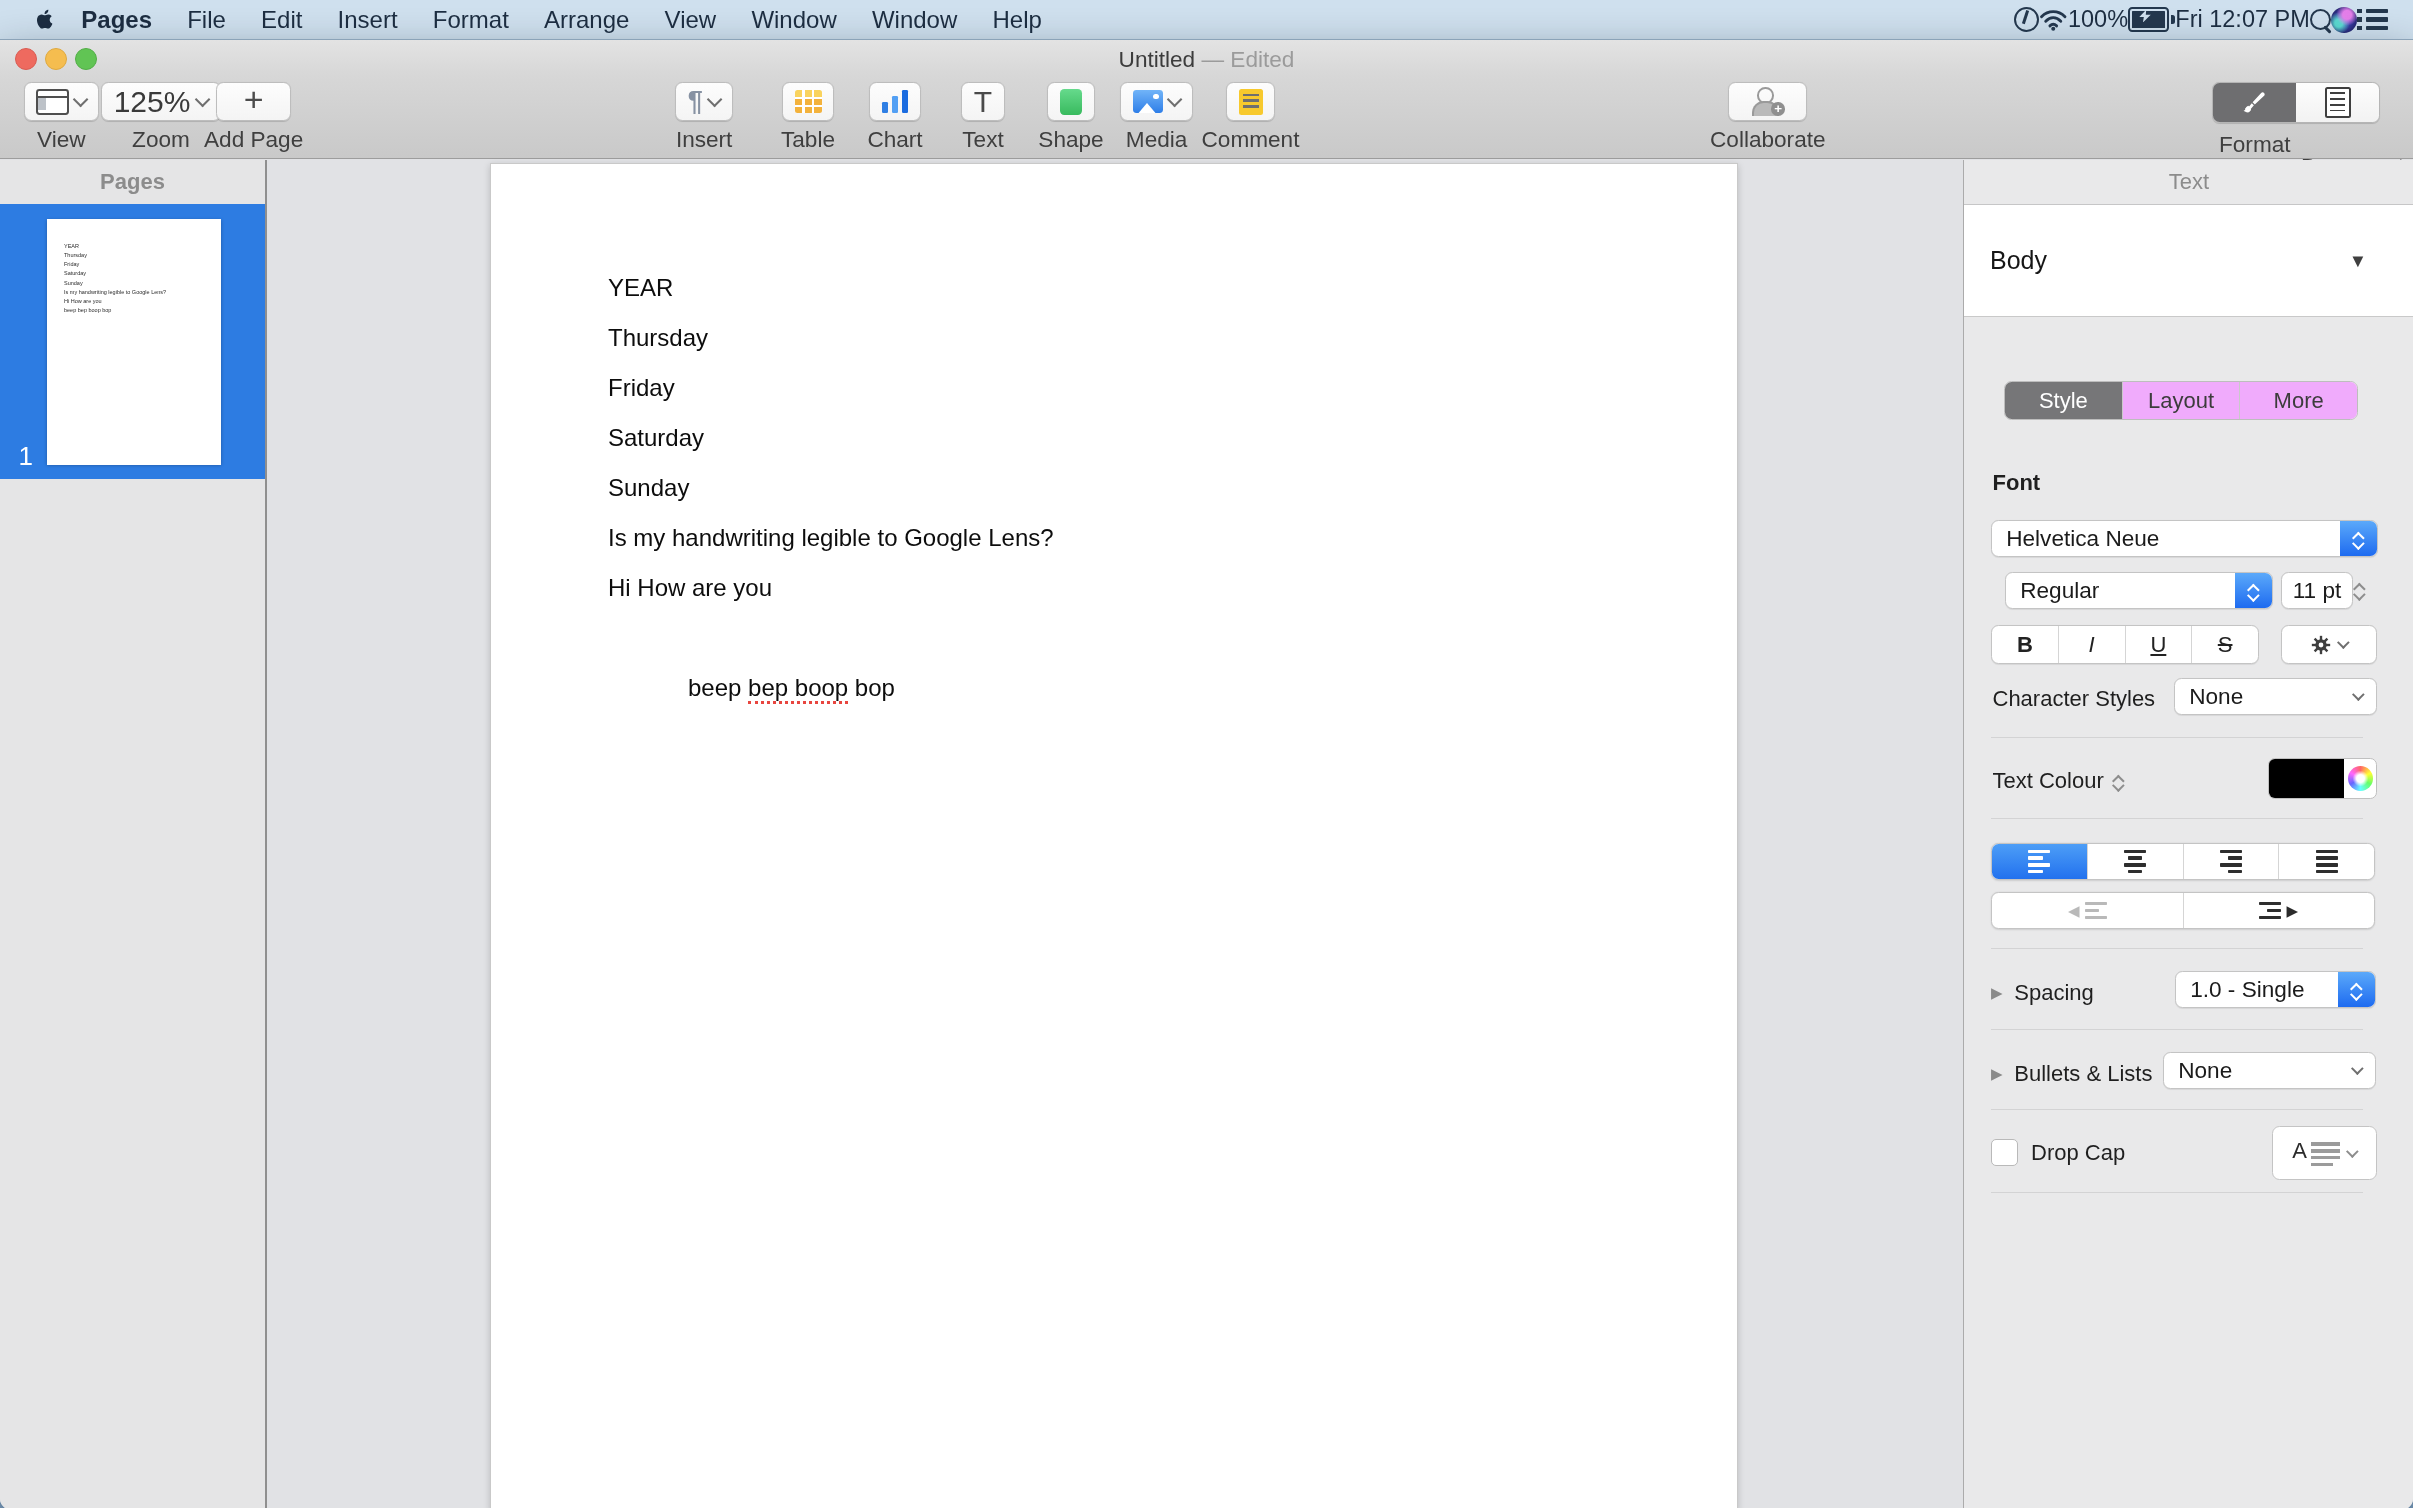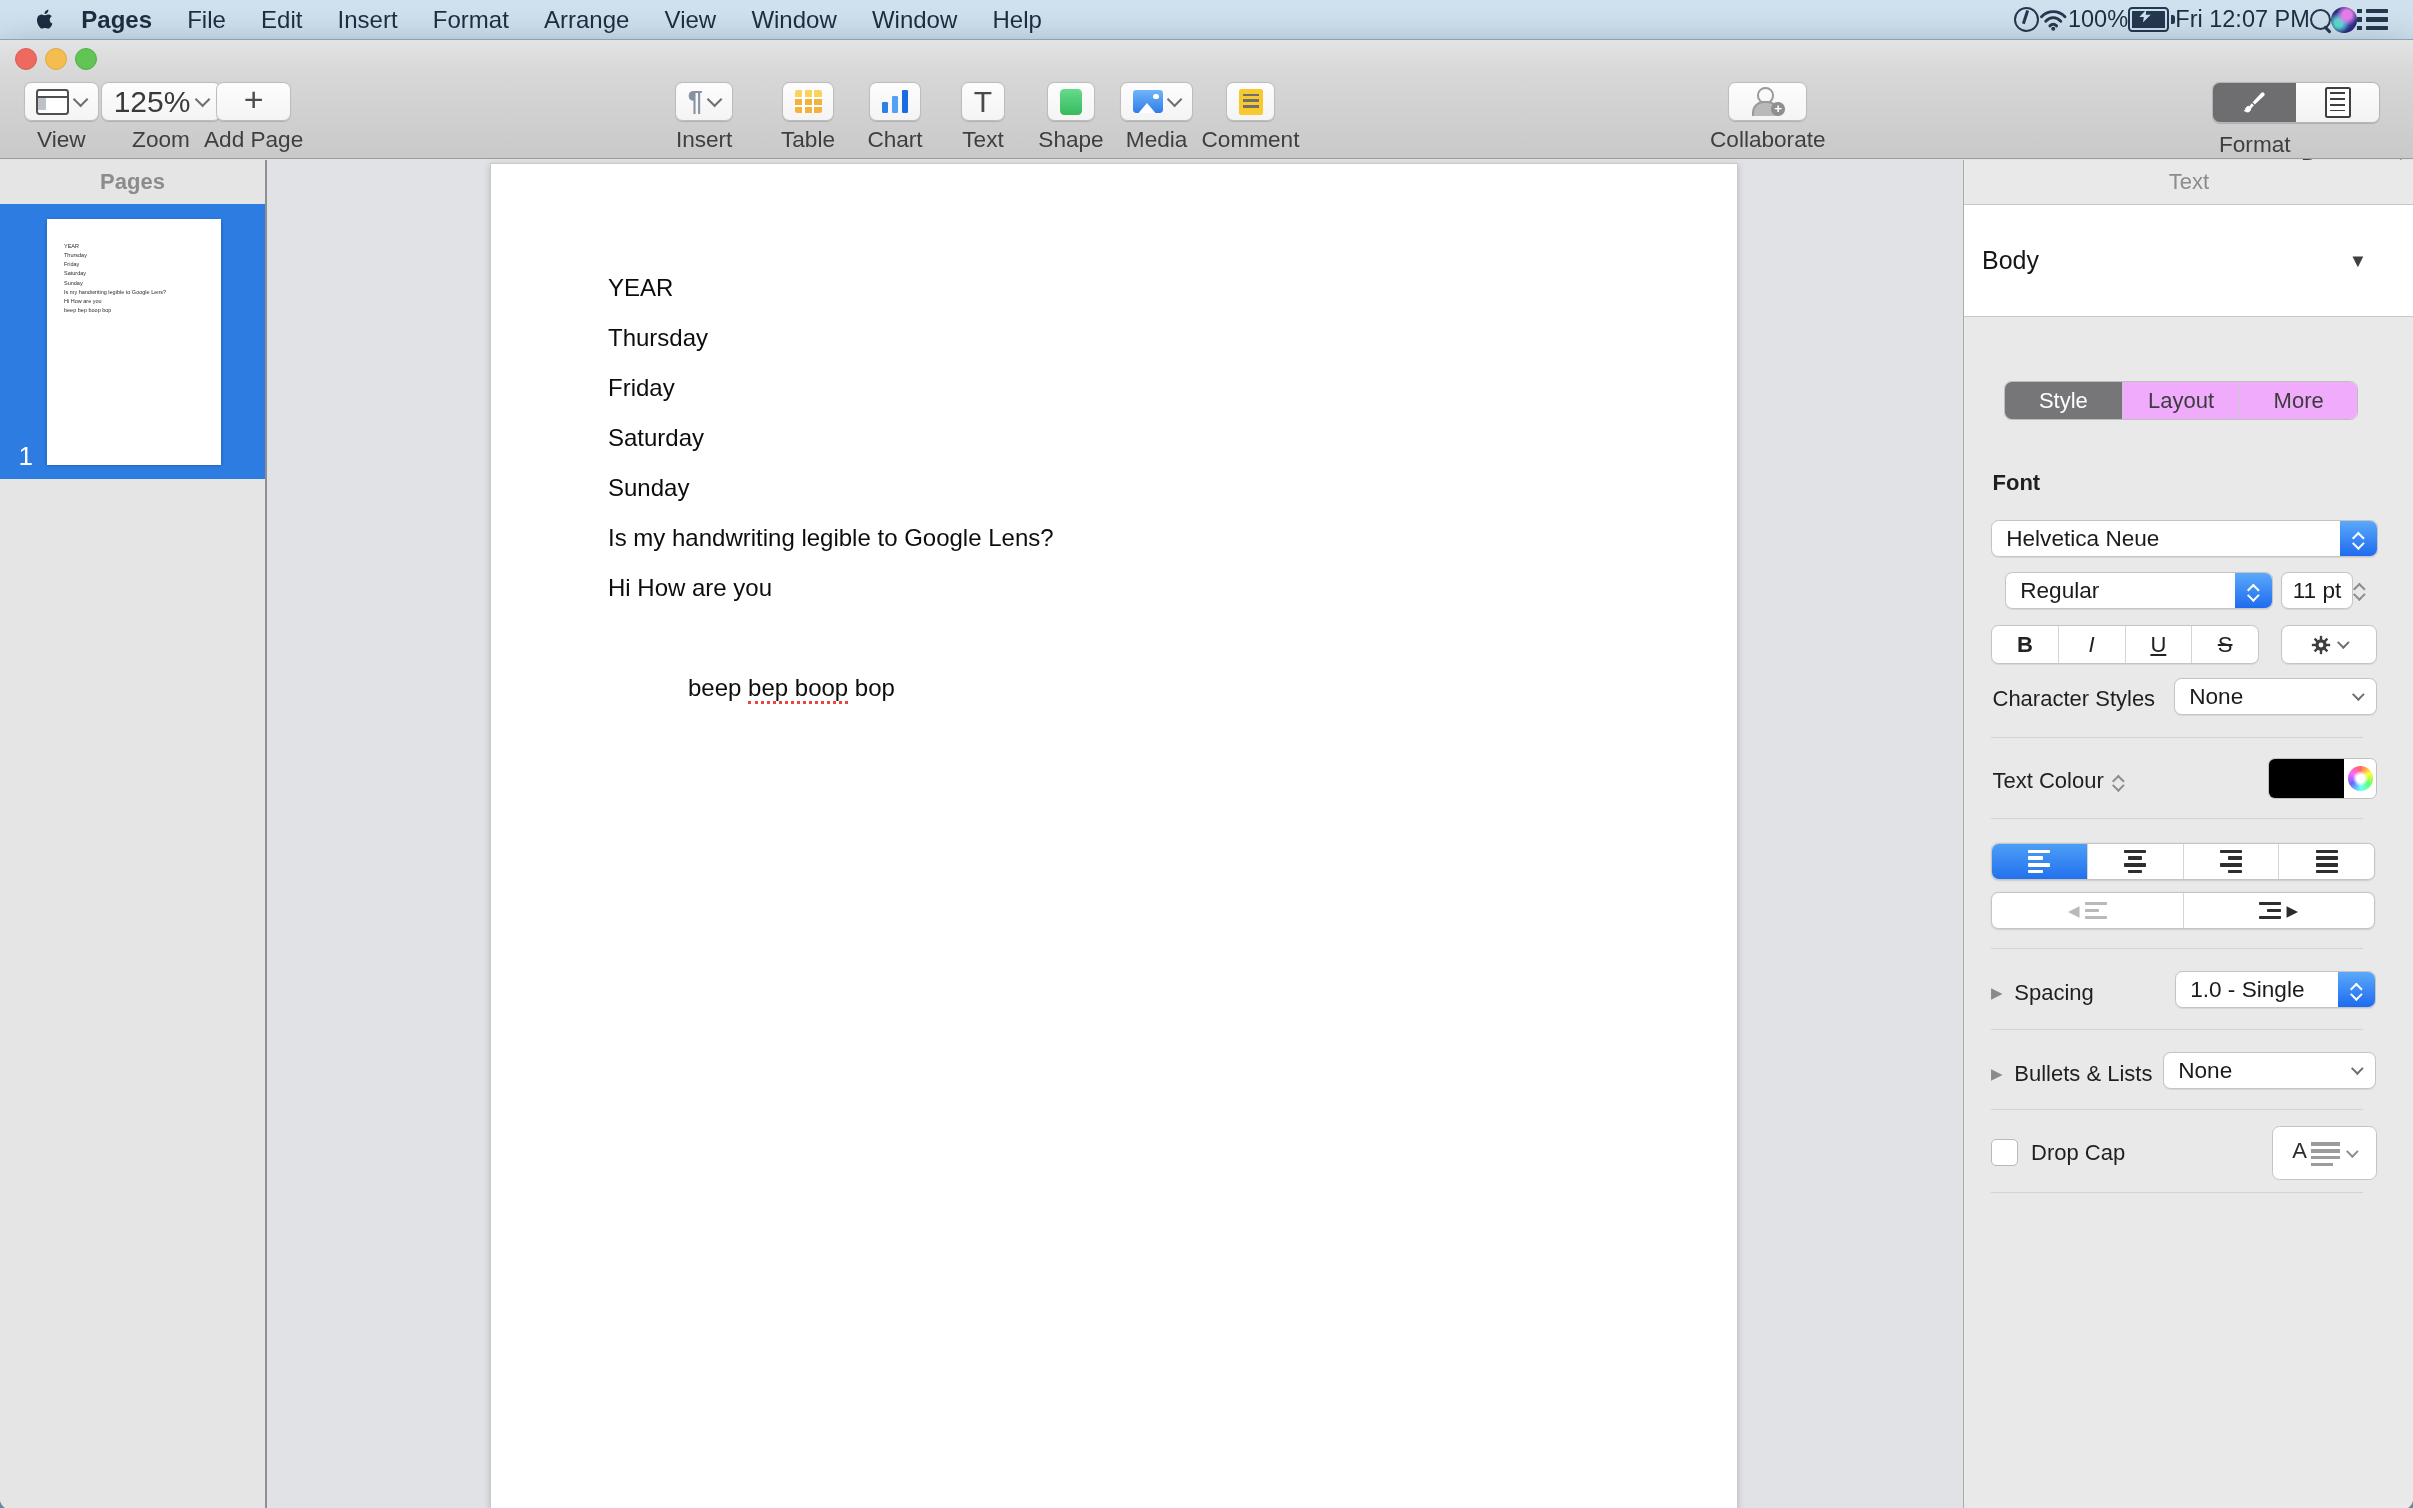--- a/index.html
+++ b/index.html
@@ -100,21 +100,21 @@
   .canvas{position:absolute;left:267px;top:120px;width:1694px;height:1350px;background:#e1e2e5;}
   .page{position:absolute;left:223px;top:3.4px;width:1246px;height:1347px;background:#fff;
         border:0.8px solid #c9c9c9;box-shadow:0 1.7px 6.7px rgba(0,0,0,.18);}
   .doc-text{padding:99px 0 0 117px;font-size:24px;line-height:50px;color:#0d0d0d;}
   .doc-line{height:50px;white-space:pre;}
   .misspelled{border-bottom:3.4px dotted #e8463f;}
   
   .panel{position:absolute;left:1963px;top:120px;width:450px;height:1350px;background:#e9e9ea;border-left:1.7px solid #ababab;font-size:22px;color:#1f1f1f;}
   .p-header{height:44px;display:flex;align-items:center;justify-content:center;color:#8c8c8c;font-size:22px;border-bottom:1.7px solid #c6c6c7;}
   .p-body{position:absolute;left:0;top:45px;width:100%;height:111px;background:#fff;border-bottom:1.7px solid #c9c9c9;display:flex;align-items:center;}
-  .p-body .bodytxt{margin-left:18px;font-size:25px;color:#161616;}
+  .p-body .bodytxt{margin-left:26px;font-size:25px;color:#161616;}
   .tri-down{position:absolute;right:47px;font-size:18.4px;color:#3f3f3f;}
   .tabs{position:absolute;left:40px;top:221px;width:352px;height:37px;display:flex;border:0.8px solid #bdbdbd;border-radius:7.5px;overflow:hidden;background:#fff;}
   .tab{flex:1;display:flex;align-items:center;justify-content:center;color:#3c3c3c;background:#f0abfc;border-right:0.8px solid #c9c9c9;}
   .tab:last-child{border-right:none;}
   .tab.active{background:#767678;color:#fff;}
   .p-label{position:absolute;left:28.5px;white-space:nowrap;}
   .bold-label{font-weight:bold;}
   .dd{position:absolute;background:#ffffff;border:0.8px solid #c4c4c4;border-radius:7.5px;display:flex;align-items:center;box-shadow:0 0.8px 0.8px rgba(0,0,0,.08);}
   .dd .dd-text{margin-left:14.2px;font-size:22.6px;color:#1b1b1b;white-space:nowrap;flex:1;}
   .bluestep{width:37px;align-self:stretch;background:linear-gradient(#5ba9fa,#1e6bf0);border-radius:0 6.7px 6.7px 0;
@@ -217,20 +217,23 @@
       </span>
     </div>
   </div>
 
   <div class="window">
 
     <div class="toolbar">
       <span class="tl red"></span>
       <span class="tl yellow"></span>
       <span class="tl green"></span>
+      <div class="wtitle">
+        <span>Untitled</span><span class="suffix"> — Edited</span>
+      </div>
 
       <div class="titem" style="left:23.5px;">
         <div class="tbtn">
           <span class="view-ico"></span>
           <span class="chev"></span>
         </div>
         <div class="tlabel">View</div>
       </div>
 
       <div class="titem" style="left:101px;">

